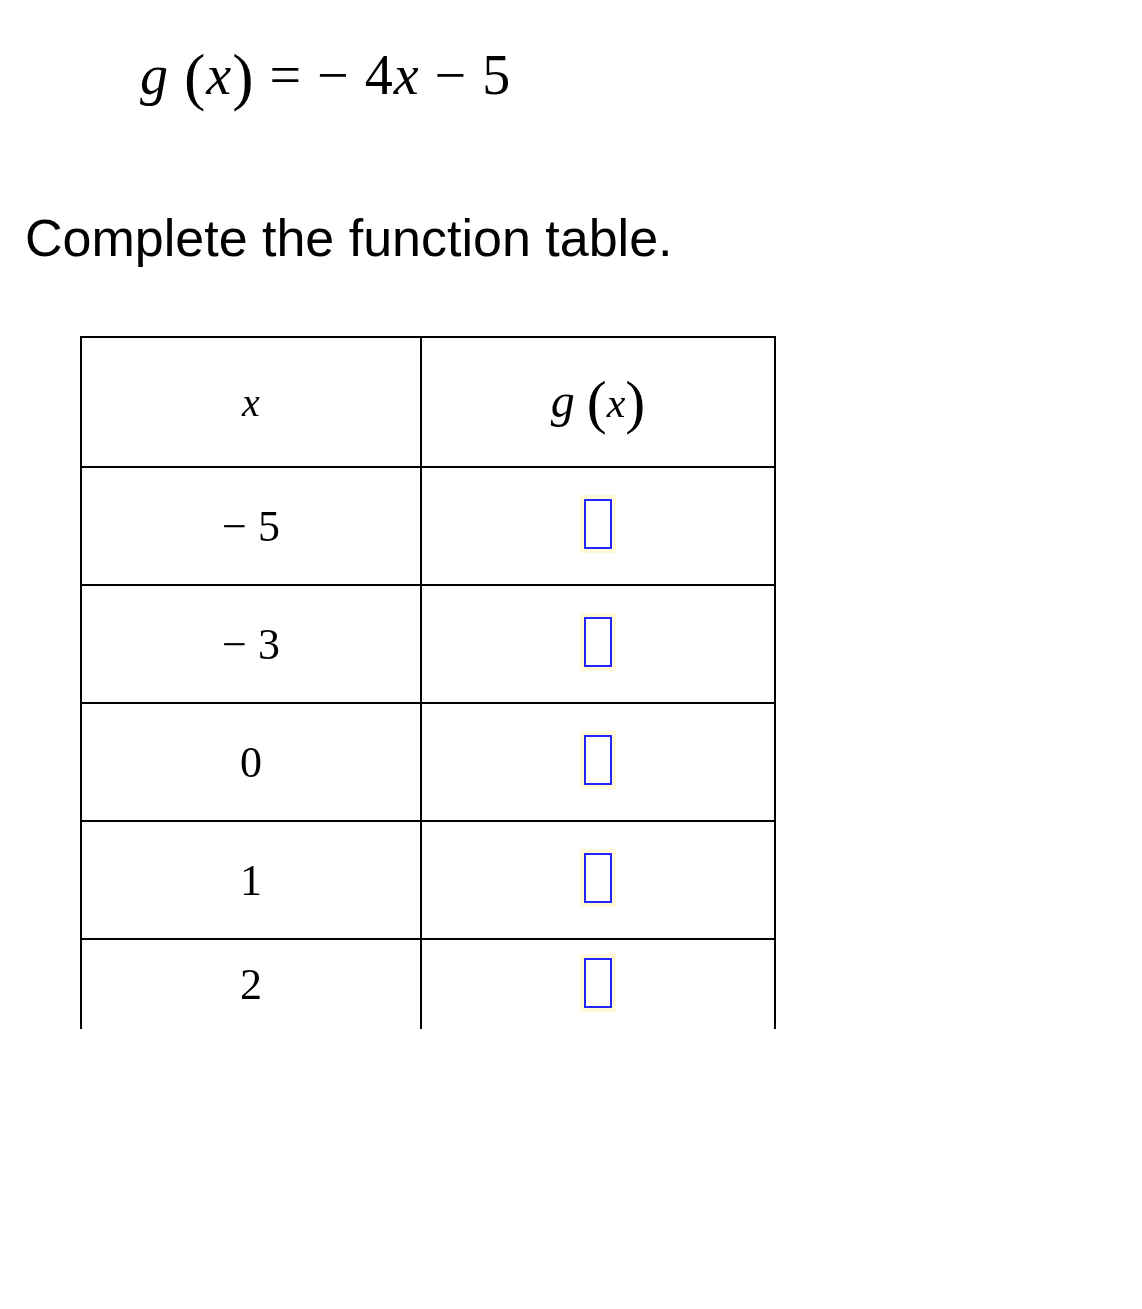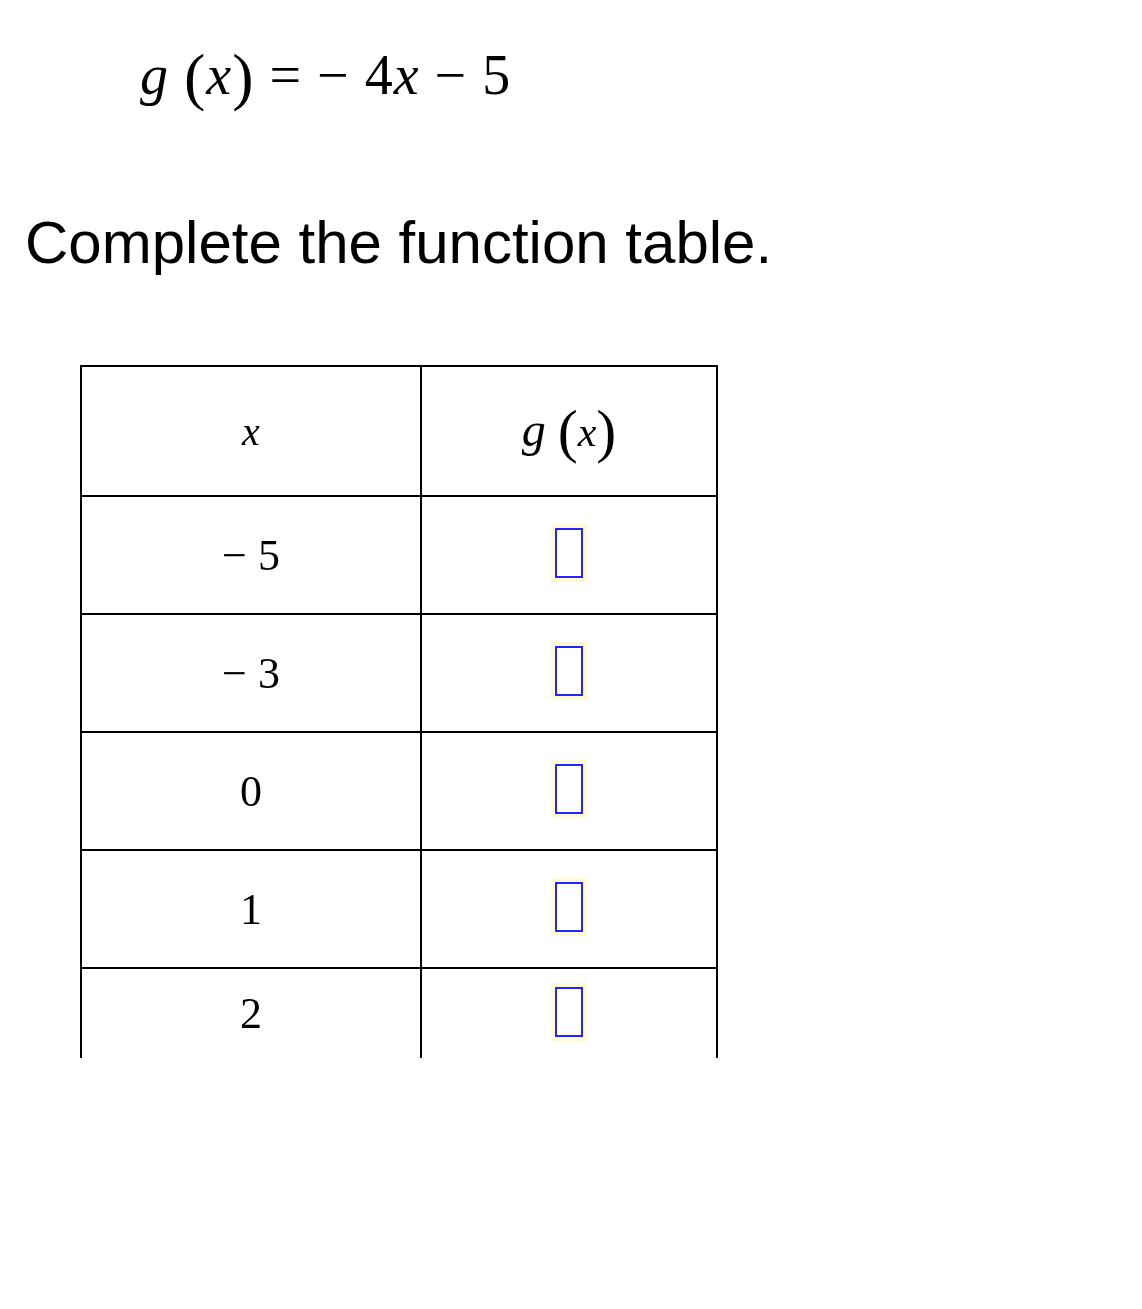--- a/index.html
+++ b/index.html
@@ -23,23 +23,23 @@
       letter-spacing: 1px;
     }
     .equation .var {
       font-style: italic;
     }
     .equation .paren {
       font-size: 64px;
       vertical-align: -4px;
     }
     .instruction {
-      font-size: 60px;
+      font-size: 52px;
       font-family: Verdana, Geneva, sans-serif;
-      margin-bottom: 88px;
+      margin-bottom: 68px;
       margin-left: 5px;
     }
     .table-wrap {
       margin-left: 60px;
     }
     table {
       border-collapse: collapse;
     }
     th, td {
       border: 2px solid #000;
@@ -51,21 +51,21 @@
       height: 130px;
       font-weight: normal;
     }
     td {
       height: 118px;
     }
     .col-x {
       width: 340px;
     }
     .col-gx {
-      width: 296px;
+      width: 354px;
     }
     .header-x {
       font-style: italic;
       font-size: 40px;
     }
     .header-gx {
       font-size: 48px;
     }
     .header-gx .g {
       font-style: italic;

